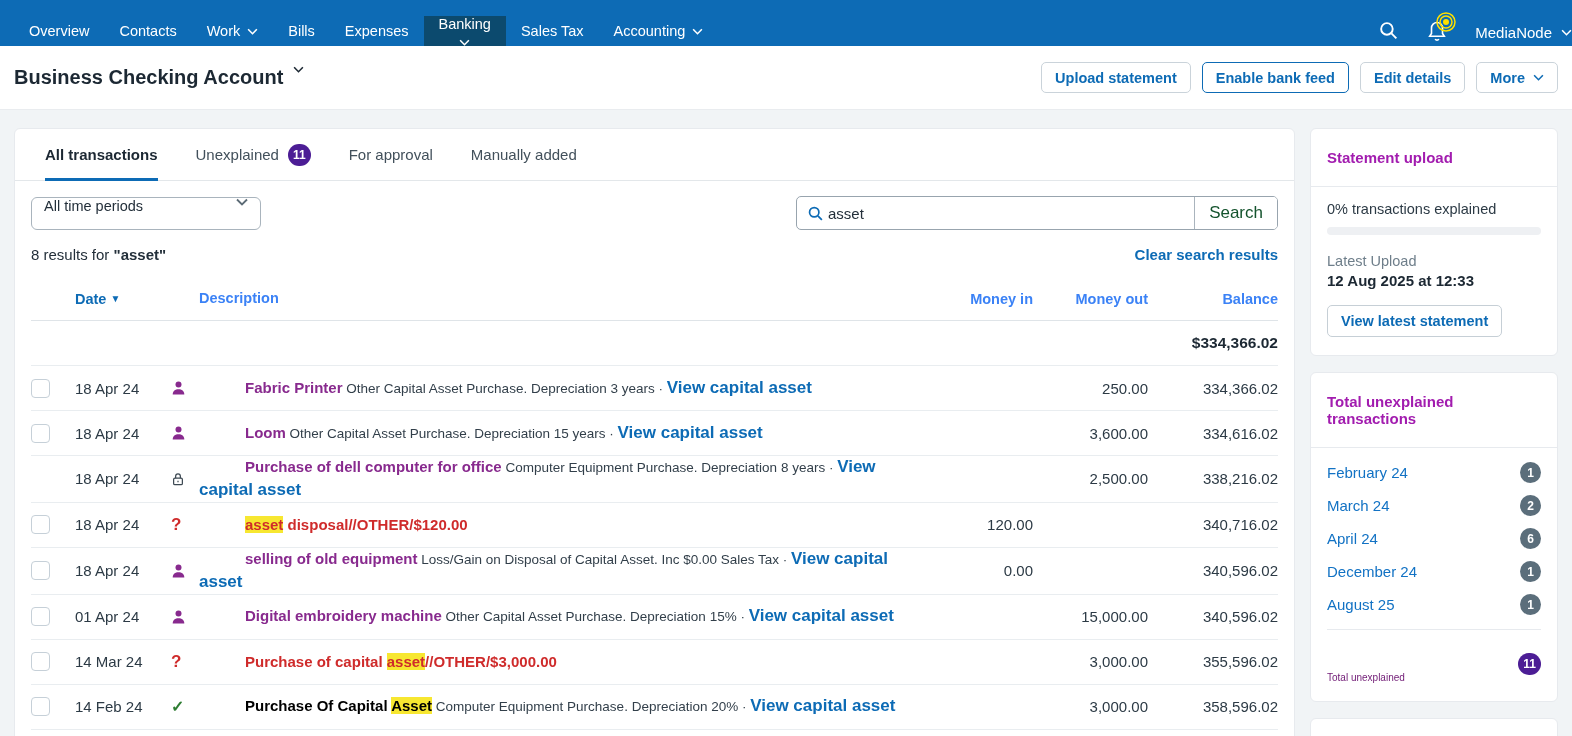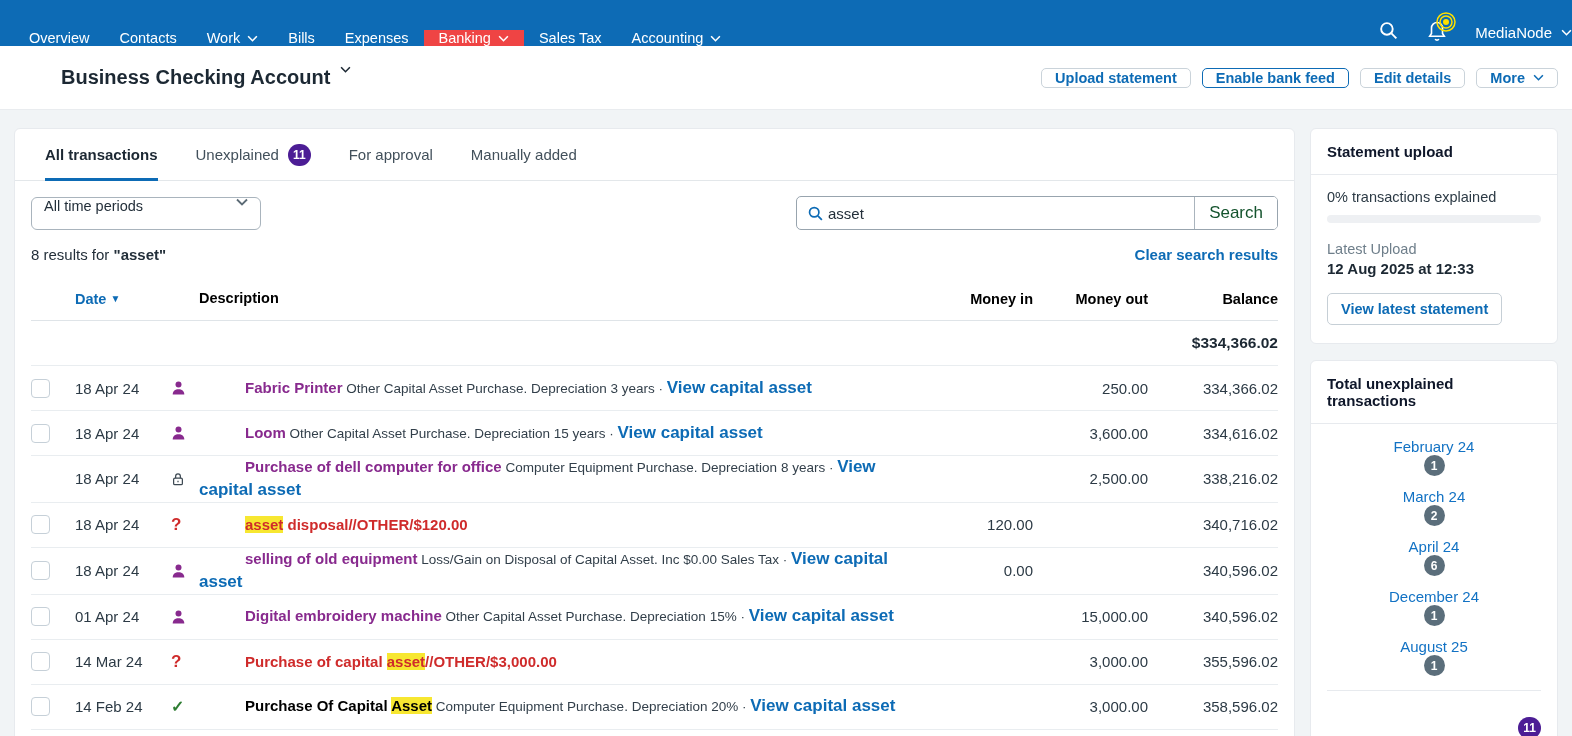--- a/index.html
+++ b/index.html
@@ -5,34 +5,34 @@
   * { margin:0; padding:0; box-sizing:border-box; }
   html,body { width:1572px; height:736px; overflow:hidden;
     font-family:"Liberation Sans", sans-serif; background:#f1f4f6; }
 
   
   .topnav { height:46px; background:#0d6bb5; display:flex; align-items:flex-end;
     justify-content:space-between; color:#fff; }
   .nav-left { display:flex; align-items:stretch; padding-left:14px; }
   .nav-item { display:flex; align-items:center; gap:7px; padding:0 15px;
     font-size:14.5px; color:#fff; cursor:pointer; }
-  .nav-item.active { background:#ef4444; }
+  .nav-item.active { background:#0c4a6e;flex-direction:column; }
   .nav-right { display:flex; align-items:center; gap:26px; }
   .nav-icon-btn { display:flex; align-items:center; cursor:pointer; position:relative; }
   .account-menu { display:flex; align-items:center; gap:9px; font-size:15px; cursor:pointer; }
   .chev { width:11px; height:7px; }
   .bell-badge { position:absolute; top:-7px; right:-8px; }
 
   
   .page-header { height:64px; background:#fff; display:flex; align-items:center;
     justify-content:space-between; padding:0 14px; border-bottom:1px solid #e9ecef; }
   .page-title { display:flex; align-items:flex-start; gap:10px; font-size:20px;
-    font-weight:bold; color:#1c2833; cursor:pointer;margin-left:47px; }
+    font-weight:bold; color:#1c2833; cursor:pointer; }
   .hdr-buttons { display:flex; gap:11px; padding-right:0; }
-  .hdr-btn { height:20px; padding:0 13px; background:#fff; border:1px solid #cad3da;
+  .hdr-btn { height:31px; padding:0 13px; background:#fff; border:1px solid #cad3da;
     border-radius:5px; color:#0d6bb5; font-weight:bold; font-size:14.5px;
     display:flex; align-items:center; gap:8px; cursor:pointer;
     font-family:"Liberation Sans", sans-serif; }
   .hdr-btn.accent { border-color:#0d6bb5; }
 
   
   .content { position:relative; height:626px; }
   .card { position:absolute; left:14px; top:18px; width:1281px; background:#fff;
     border-radius:6px; border:1px solid #e7eaee; min-height:640px; }
   .sidebar { position:absolute; left:1310px; top:18px; width:248px;
@@ -73,56 +73,56 @@
   .trow { display:flex; align-items:center; border-bottom:1px solid #e9edf0; min-height:45px; }
   .c-check { width:44px; display:flex; align-items:center; }
   .checkbox { width:19px; height:19px; border:1.5px solid #c6d0d8; border-radius:4px;
     background:#fff; cursor:pointer; }
   .c-date { width:96px; font-size:15px; color:#2c3a45; }
   .c-icon { width:28px; display:flex; align-items:center; }
   .c-desc { flex:1; font-size:13.5px; color:#323f4a; line-height:1.35; padding-right:10px; }
   .c-in, .c-out, .c-bal { font-size:15px; color:#2c3a45; text-align:right; }
   .c-in { width:110px; } .c-out { width:115px; } .c-bal { width:130px; }
   .thead { border-bottom:1px solid #dfe4e8; min-height:44px; }
-  .thead .hc { font-size:14.5px; font-weight:bold; color:#000000; }
+  .thead .hc { font-size:14.5px; font-weight:bold; color:#3b82f6; }
   .date-sort { color:#0d6bb5; font-weight:bold; font-size:14.5px; cursor:pointer;
     display:flex; align-items:center; gap:4px; }
   .sort-arrow { font-size:10px; color:#0d6bb5; }
   .balance-row { justify-content:flex-end; }
   .balance-row .c-bal { font-weight:bold; font-size:15.5px; color:#1c2833; }
   .row-title { font-weight:bold; font-size:15px;margin-left:46px; }
   .row-title.purple { color:#882a8e; }
   .row-title.red { color:#cf2b2b; }
   .row-title.green { color:#000000; }
   .hl { background:#f7e731; }
   .view-link { color:#0d6bb5; font-weight:bold; font-size:17px; cursor:pointer; }
   .q-ico { color:#cf2b2b; font-weight:bold; font-size:17px; }
   .ck-ico { color:#2e7d32; font-weight:bold; font-size:16px; }
 
   
   .panel { background:#fff; border:1px solid #e7eaee; border-radius:6px; }
-  .panel-hd { padding:14px 16px; border-bottom:1px solid #e7eaee; font-size:15px;
-    font-weight:bold; color:#0f172a; }
+  .panel-hd { padding:20px 16px; border-bottom:1px solid #e7eaee; font-size:15px;
+    font-weight:bold; color:#a21caf; }
   .panel-bd { padding:14px 16px 18px 16px; }
   .explained-txt { font-size:14.5px; color:#2c3a45; margin-bottom:10px; }
   .progress { height:8px; background:#eef0f3; border-radius:4px; margin-bottom:18px; }
   .muted { color:#6e7e8a; font-size:14.5px; }
   .upload-date { font-size:15px; font-weight:bold; color:#1c2833; margin:3px 0 16px 0; }
   .side-btn { height:32px; padding:0 13px; background:#fff; border:1px solid #c6cfd6;
     border-radius:5px; color:#0d6bb5; font-weight:bold; font-size:14.5px; cursor:pointer;
     font-family:"Liberation Sans", sans-serif; }
   .month-row { display:flex; justify-content:space-between; align-items:center;
-    margin-bottom:12px;flex-direction:column; }
+    margin-bottom:12px; }
   .month-link { color:#1272c4; font-size:15px; cursor:pointer; }
   .count-badge { min-width:21px; height:21px; border-radius:11px; background:#5b6e7b;
     color:#fff; font-size:12px; font-weight:bold; display:flex; align-items:center;
     justify-content:center; padding:0 4px; }
   .total-row { display:flex; justify-content:space-between; align-items:center;
     border-top:1px solid #e7eaee; padding-top:14px; margin-top:14px; }
-  .total-link { color:#0f766e; font-size:15px; cursor:pointer;margin-top:28px; }
+  .total-link { color:#701a75; font-size:10px; cursor:pointer;margin-top:28px; }
 </style>
 </head>
 <body>
 
 <nav class="topnav">
   <div class="nav-left" id="nav-items">
       <div class="nav-item">
     <span>Overview</span>
 
   </div>

